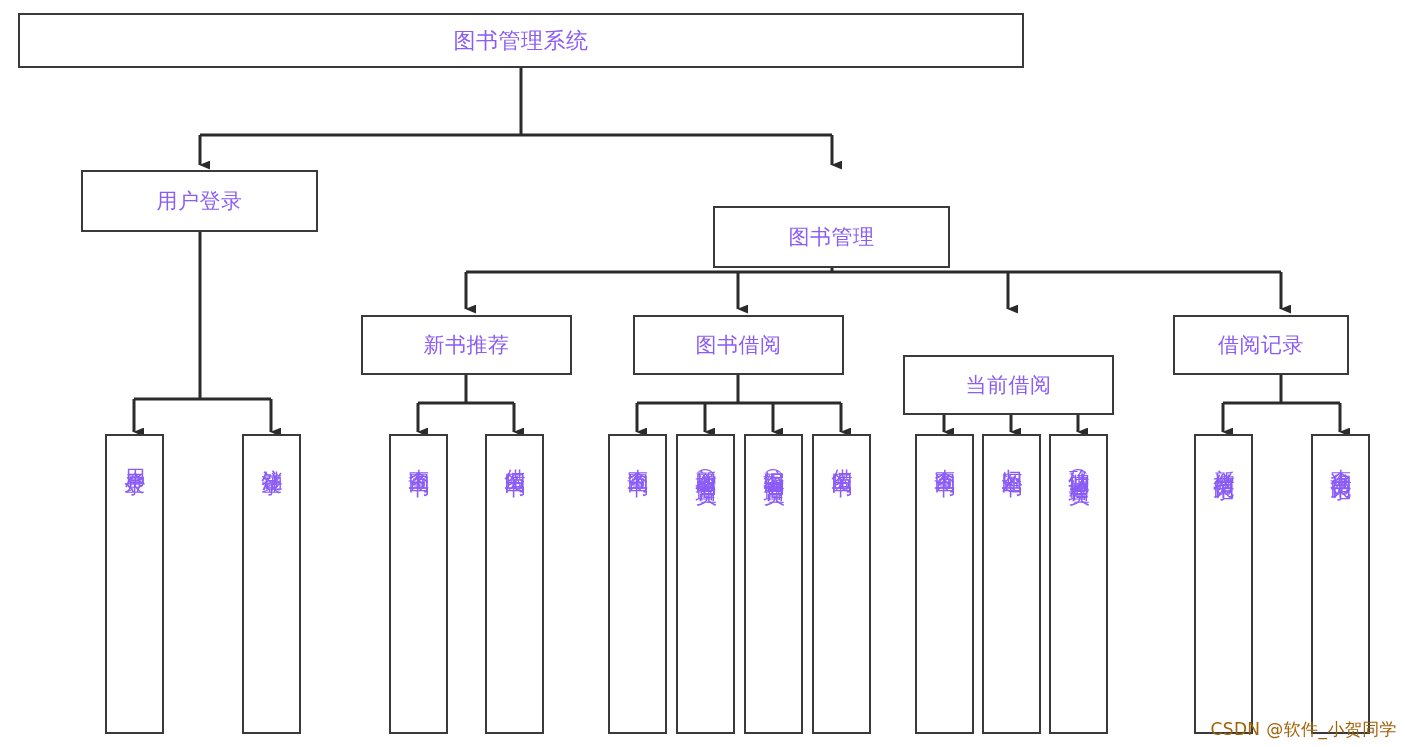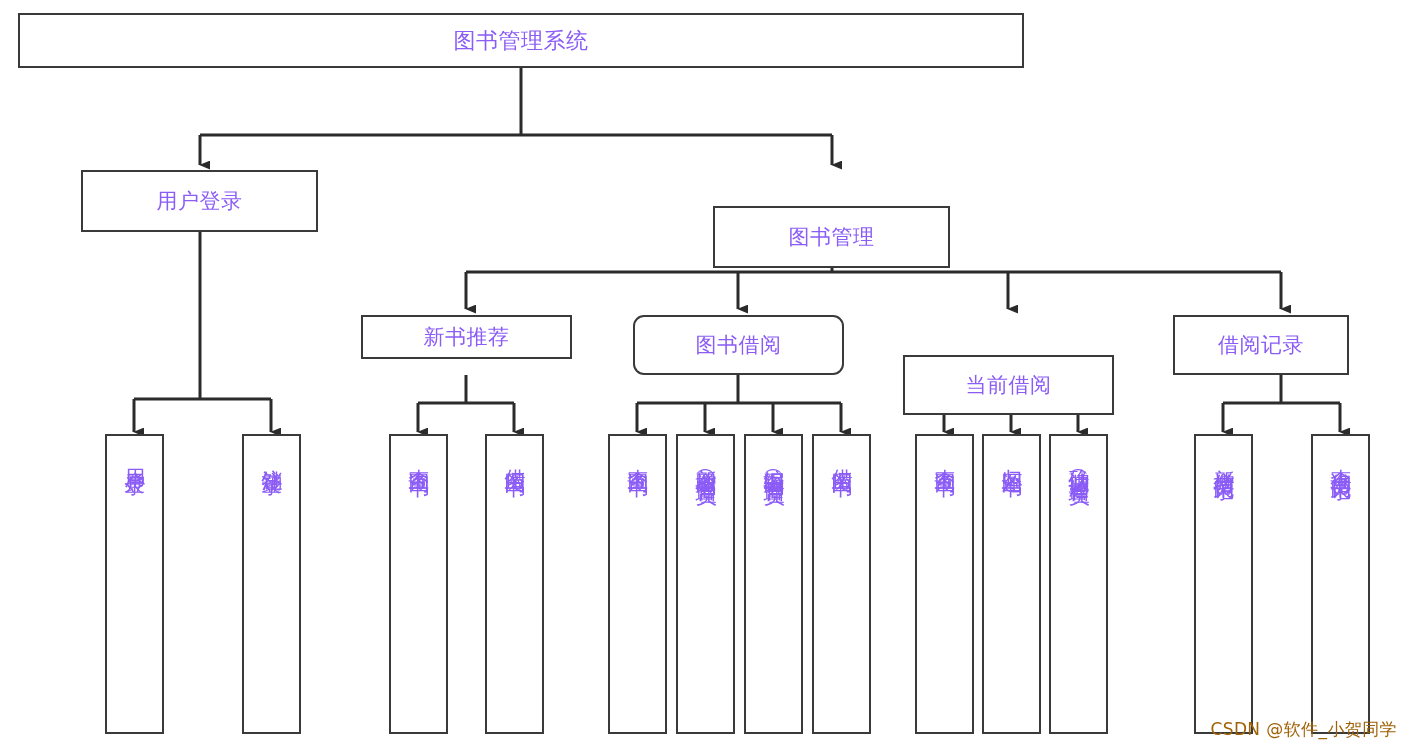--- a/index.html
+++ b/index.html
@@ -130,24 +130,24 @@
     <span class="label">图书管理系统</span>
   </div>
 
   <div class="node node-h" style="left:81px; top:170px; width:237px; height:62px;">
     <span class="label">用户登录</span>
   </div>
   <div class="node node-h" style="left:713px; top:170px; width:237px; height:62px;margin-top:36px;">
     <span class="label">图书管理</span>
   </div>
 
-  <div class="node node-h" style="left:361px; top:315px; width:211px; height:44px;">
+  <div class="node node-h" style="left:361px; top:315px; width:211px; height:60px;">
     <span class="label">新书推荐</span>
   </div>
-  <div class="node node-h" style="left:633px; top:315px; width:211px; height:60px;border-radius:11px;">
+  <div class="node node-h" style="left:633px; top:315px; width:211px; height:60px;">
     <span class="label">图书借阅</span>
   </div>
   <div class="node node-h" style="left:903px; top:315px; width:211px; height:60px;margin-top:40px;">
     <span class="label">当前借阅</span>
   </div>
   <div class="node node-h" style="left:1173px; top:315px; width:176px; height:60px;">
     <span class="label">借阅记录</span>
   </div>
 
   <div class="node node-v" style="left:105px; top:434px; width:59px; height:300px;">

